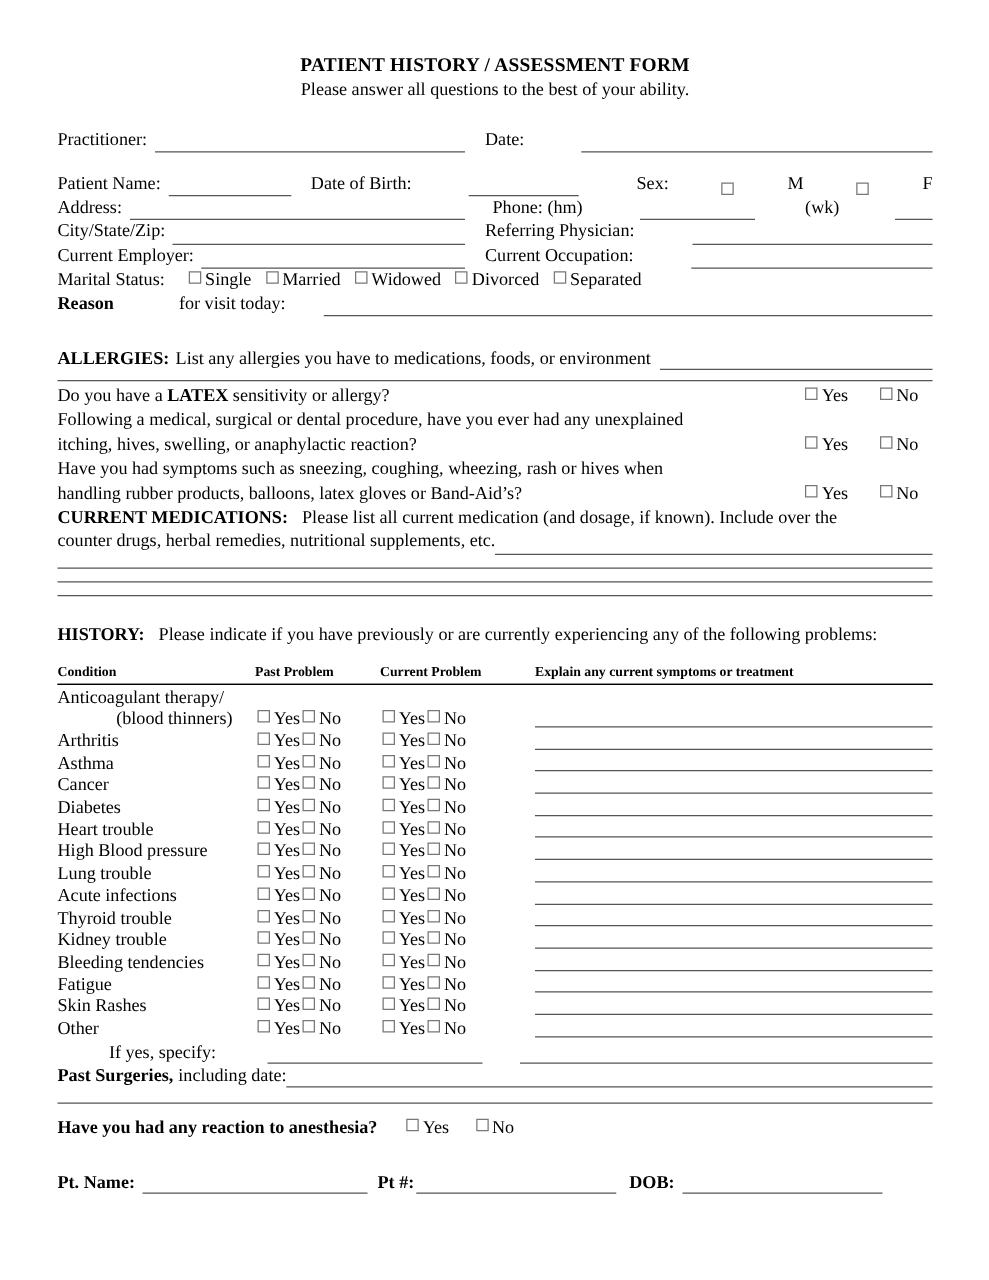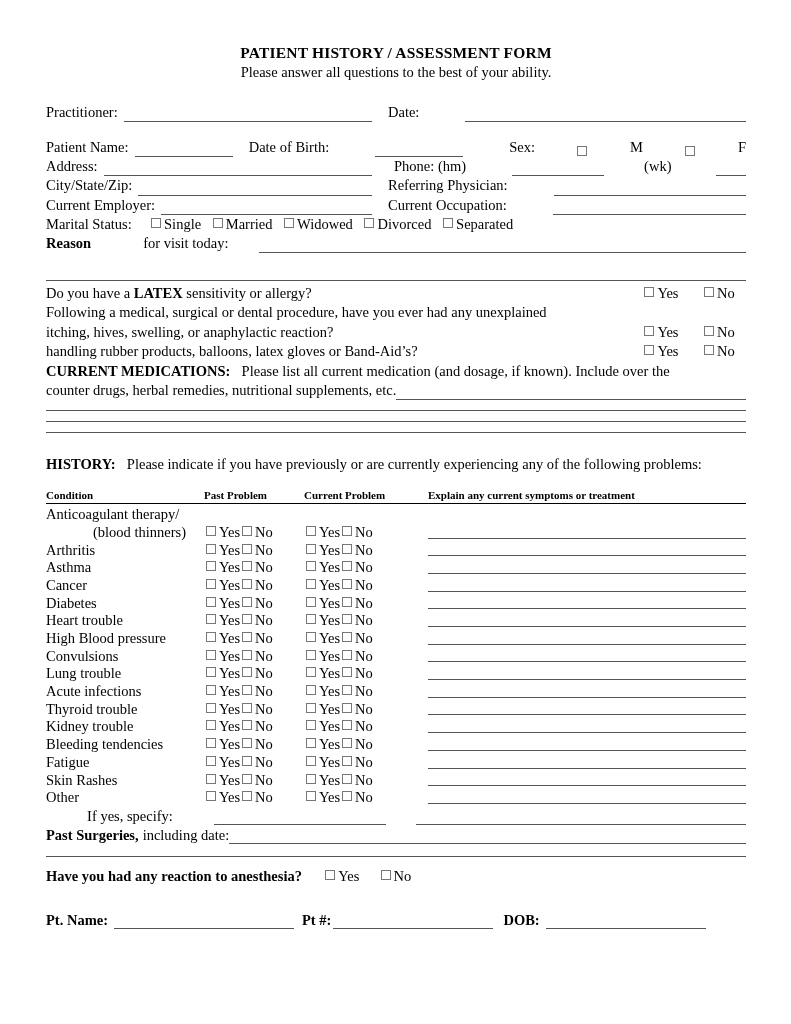--- a/index.html
+++ b/index.html
@@ -244,20 +244,26 @@
     </div>
 
     <div class="reason">
       <span class="b">Reason</span>
       <span style="display:inline-block;width:4px;"></span>
       <span class="lbl">for visit today:</span>
       <span class="fill grow" style="margin-left:6px;"></span>
     </div>
 
     <div class="sec-allergies">
+      <div class="allergy-line">
+        <span class="b">ALLERGIES:</span>
+        <span style="display:inline-block;width:5px;"></span>
+        <span class="lbl">List any allergies you have to medications, foods, or environment</span>
+        <span class="fill grow" style="margin-left:7px;"></span>
+      </div>
       <div class="rule allergy-rule2"></div>
 
       <div class="qrow" style="margin-top:3px;">
         <span class="qtext"><span>Do you have a </span><span class="b">LATEX</span><span> sensitivity or allergy?</span></span>
         <span class="yn">
           <span class="yn-yes"><span class="cb"></span><span>Yes</span></span>
           <span class="yn-no"><span class="cb"></span><span>No</span></span>
         </span>
       </div>
 
@@ -266,20 +272,23 @@
       </div>
       <div class="qrow">
         <span class="qtext"> itching, hives, swelling, or anaphylactic reaction?</span>
         <span class="yn">
           <span class="yn-yes"><span class="cb"></span><span>Yes</span></span>
           <span class="yn-no"><span class="cb"></span><span>No</span></span>
         </span>
       </div>
 
       <div class="qrow">
+        <span class="qtext">Have you had symptoms such as sneezing, coughing, wheezing, rash or hives when</span>
+      </div>
+      <div class="qrow">
         <span class="qtext">handling rubber products, balloons, latex gloves or Band-Aid’s?</span>
         <span class="yn">
           <span class="yn-yes"><span class="cb"></span><span>Yes</span></span>
           <span class="yn-no"><span class="cb"></span><span>No</span></span>
         </span>
       </div>
     </div>
 
     <div class="meds">
       <div>
@@ -365,28 +374,20 @@
         <tr>
           <td class="c-name">Heart trouble</td>
           <td class="c-past"><span class="cb"></span><span>Yes</span><span class="cb"></span><span>No</span></td>
           <td class="c-curr"><span class="cb"></span><span>Yes</span><span class="cb"></span><span>No</span></td>
           <td class="c-expl">
               <div class="rule"></div>
             </td>
         </tr>
         <tr>
           <td class="c-name">High Blood pressure</td>
-          <td class="c-past"><span class="cb"></span><span>Yes</span><span class="cb"></span><span>No</span></td>
-          <td class="c-curr"><span class="cb"></span><span>Yes</span><span class="cb"></span><span>No</span></td>
-          <td class="c-expl">
-              <div class="rule"></div>
-            </td>
-        </tr>
-        <tr>
-          <td class="c-name">Convulsions</td>
           <td class="c-past"><span class="cb"></span><span>Yes</span><span class="cb"></span><span>No</span></td>
           <td class="c-curr"><span class="cb"></span><span>Yes</span><span class="cb"></span><span>No</span></td>
           <td class="c-expl">
               <div class="rule"></div>
             </td>
         </tr>
         <tr>
           <td class="c-name">Lung trouble</td>
           <td class="c-past"><span class="cb"></span><span>Yes</span><span class="cb"></span><span>No</span></td>
           <td class="c-curr"><span class="cb"></span><span>Yes</span><span class="cb"></span><span>No</span></td>

